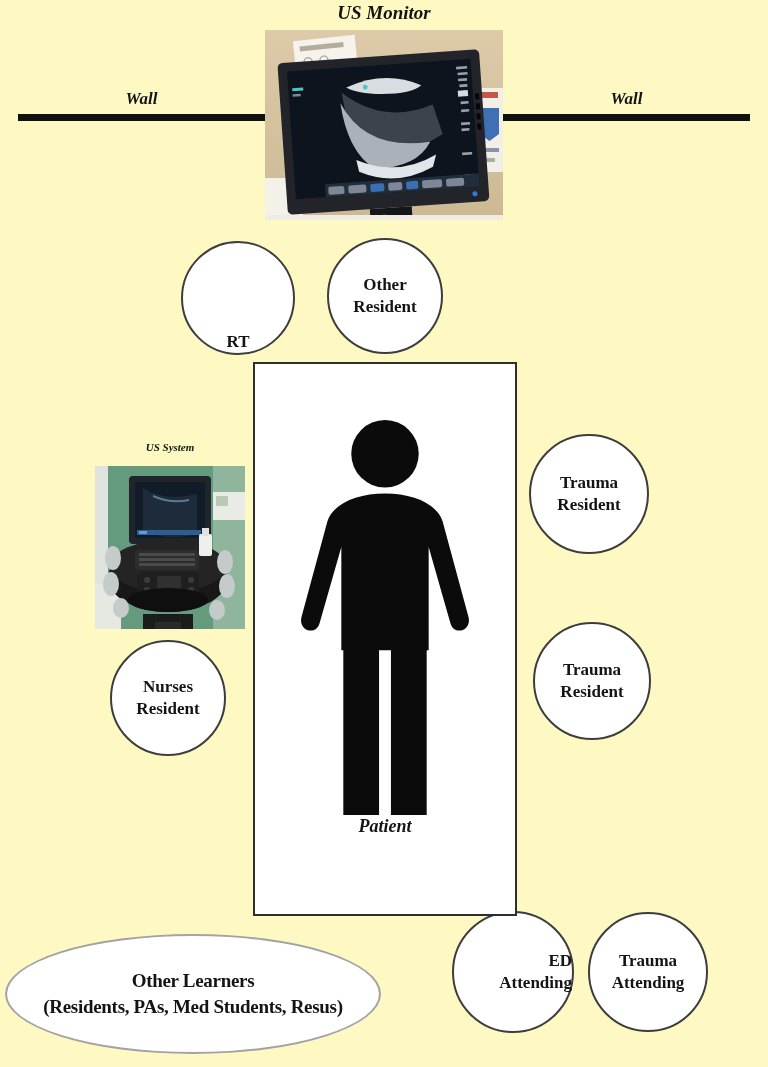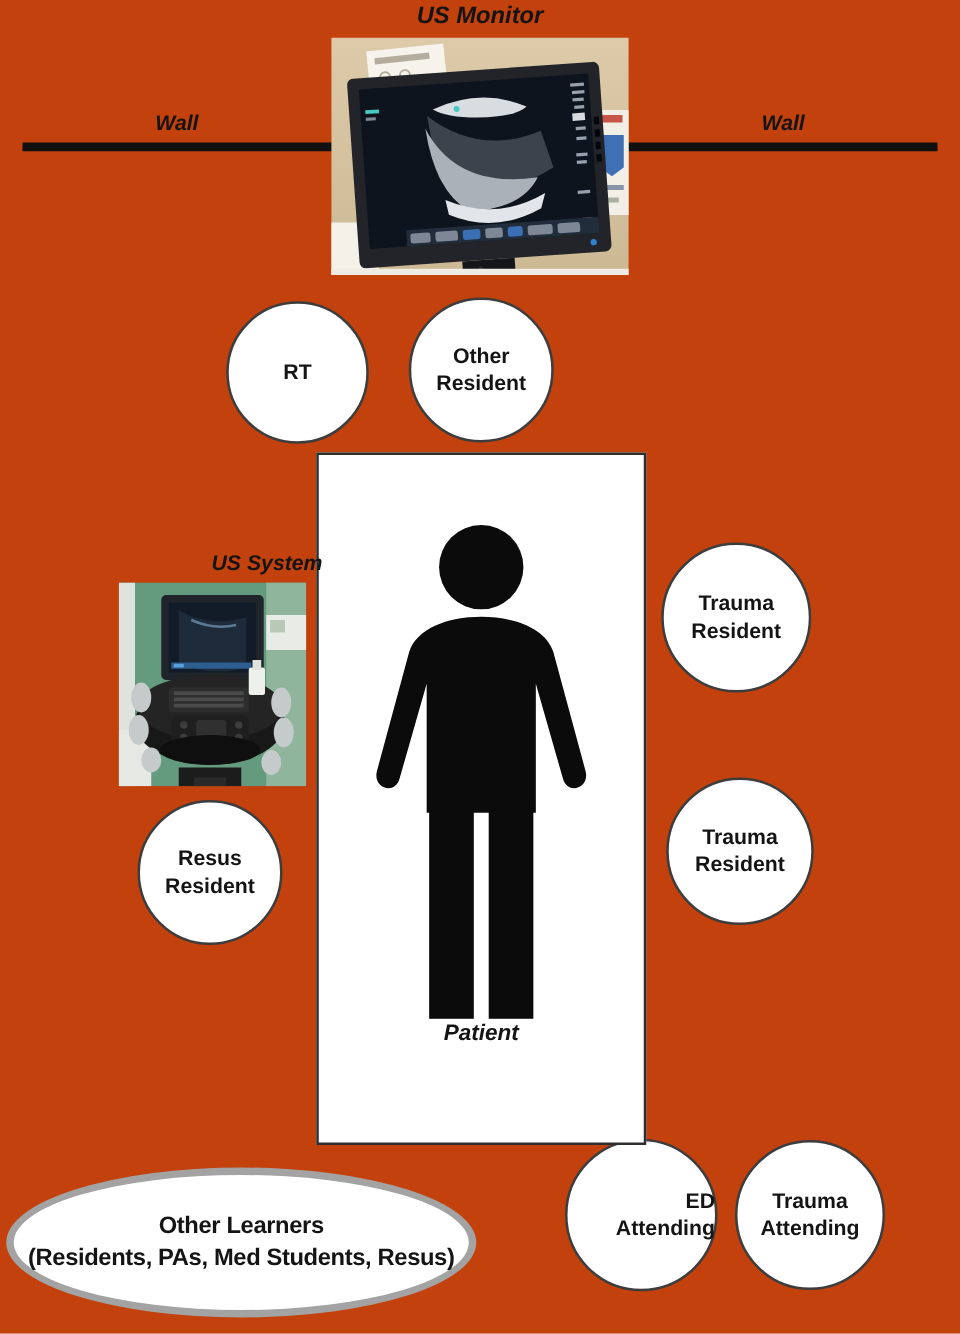--- a/index.html
+++ b/index.html
@@ -1,37 +1,37 @@
 <!DOCTYPE html>
 <html><head>
 <meta charset="utf-8">
 <style>
   html,body{margin:0;padding:0;background:#ffffff;}
   .canvas{
-    position:relative;width:768px;height:1067px;background:#c2410c;overflow:hidden;
-    font-family:Liberation Sans, sans-serif;color:#141414;
+    position:relative;width:768px;height:1067px;background:#fef9c3;overflow:hidden;
+    font-family:Liberation Serif, serif;color:#141414;
   }
   .abs{position:absolute;}
   .place-label{
     font-weight:bold;font-style:italic;font-size:19px;text-align:center;color:#141414;
   }
   .wall-line{height:7px;background:#101010;}
   .role-circle{
     position:absolute;border-radius:50%;background:#ffffff;border:2px solid #3d3d3d;
     display:flex;flex-direction:column;align-items:center;justify-content:center;
     font-weight:bold;font-size:17px;line-height:1.32;text-align:center;box-sizing:border-box;
   }
   .patient-box{
     position:absolute;left:253px;top:362px;width:264px;height:554px;
     background:#ffffff;border:2px solid #2e2e2e;box-sizing:border-box;
   }
   .photo{position:absolute;display:block;}
   .oval{
     position:absolute;left:5px;top:934px;width:376px;height:120px;border-radius:50%;
-    background:#ffffff;border:6px solid #a3a3a3;box-sizing:border-box;
+    background:#ffffff;border:2px solid #a3a3a3;box-sizing:border-box;
     display:flex;flex-direction:column;align-items:center;justify-content:center;
     font-weight:bold;font-size:19px;line-height:1.35;white-space:nowrap;letter-spacing:-0.3px;
   }
 </style>
 </head>
 <body>
 
 <div class="canvas">
 
   <div class="abs place-label" style="left:265px;top:2px;width:238px;">US Monitor</div>
@@ -100,42 +100,42 @@
         <rect x="213" y="90" width="4" height="6"></rect>
         <rect x="213" y="100" width="4" height="6"></rect>
       </g>
       <circle cx="206" cy="170" r="2.5" fill="#2f7fd0"></circle>
       <rect x="100" y="178" width="42" height="9" fill="#15161a"></rect>
     </g>
     <path d="M118 184 q 12 8 26 5" stroke="#2a2a2a" stroke-width="3" fill="none"></path>
     <rect x="0" y="185" width="238" height="5" fill="#efece4"></rect>
   </svg>
 
-  <div class="role-circle" style="left:181px;top:241px;width:114px;height:114px;">
+  <div class="role-circle" style="left:181px;top:241px;width:114px;height:114px;justify-content:flex-end;">
     <div>RT</div>
     <div></div>
   </div>
 
   <div class="role-circle" style="left:327px;top:238px;width:116px;height:116px;">
     <div>Other</div>
     <div>Resident</div>
   </div>
 
   <div class="role-circle" style="left:529px;top:434px;width:120px;height:120px;">
     <div>Trauma</div>
     <div>Resident</div>
   </div>
 
   <div class="role-circle" style="left:533px;top:622px;width:118px;height:118px;">
     <div>Trauma</div>
     <div>Resident</div>
   </div>
 
   <div class="role-circle" style="left:110px;top:640px;width:116px;height:116px;">
-    <div>Resus</div>
+    <div>Nurses</div>
     <div>Resident</div>
   </div>
 
   <div class="role-circle" style="left:452px;top:911px;width:122px;height:122px;align-items:flex-end;">
     <div>ED</div>
     <div>Attending</div>
   </div>
 
   <div class="role-circle" style="left:588px;top:912px;width:120px;height:120px;">
     <div>Trauma</div>
@@ -147,21 +147,21 @@
       <g fill="#0b0b0b">
         <circle cx="100" cy="34" r="34"></circle>
         <path d="M100 74 C 72 74 48 84 42 102 L 16 198 C 12 212 30 218 34 205 L 56 128 L 56 232 L 144 232 L 144 128 L 166 205 C 170 218 188 212 184 198 L 158 102 C 152 84 128 74 100 74 Z"></path>
         <rect x="58" y="226" width="36" height="172"></rect>
         <rect x="106" y="226" width="36" height="172"></rect>
       </g>
     </svg>
     <div class="abs place-label" style="left:0;top:452px;width:260px;font-size:18px;">Patient</div>
   </div>
 
-  <div class="abs place-label" style="left:108px;top:441px;width:150px;font-size:17px;text-align:right;">US System</div>
+  <div class="abs place-label" style="left:95px;top:441px;width:150px;font-size:11px;">US System</div>
 
   <svg class="photo" style="left:95px;top:466px;" width="150" height="163" viewBox="0 0 150 163" aria-hidden="true">
     <rect width="150" height="163" fill="#649a7e"></rect>
     <rect x="0" y="0" width="13" height="163" fill="#dfe3de"></rect>
     <rect x="118" y="0" width="32" height="163" fill="#8fb69d"></rect>
     <rect x="118" y="26" width="32" height="28" fill="#e9ece6"></rect>
     <rect x="121" y="30" width="12" height="10" fill="#b9c9b6"></rect>
     <rect x="0" y="118" width="26" height="45" fill="#e6e8e3"></rect>
     <rect x="96" y="10" width="3" height="62" fill="#cfd6cc"></rect>
     <g>

